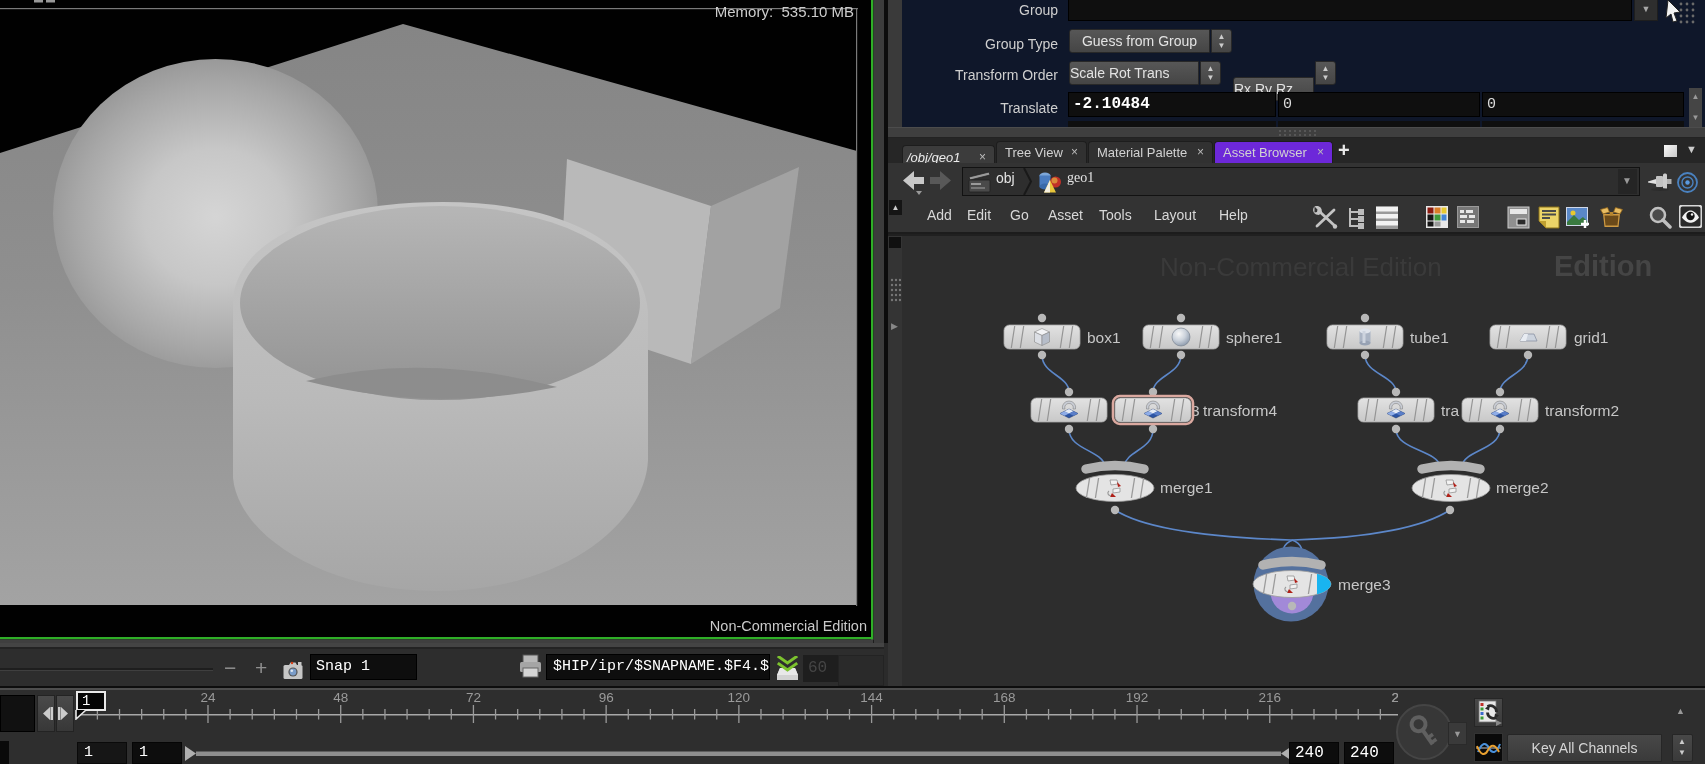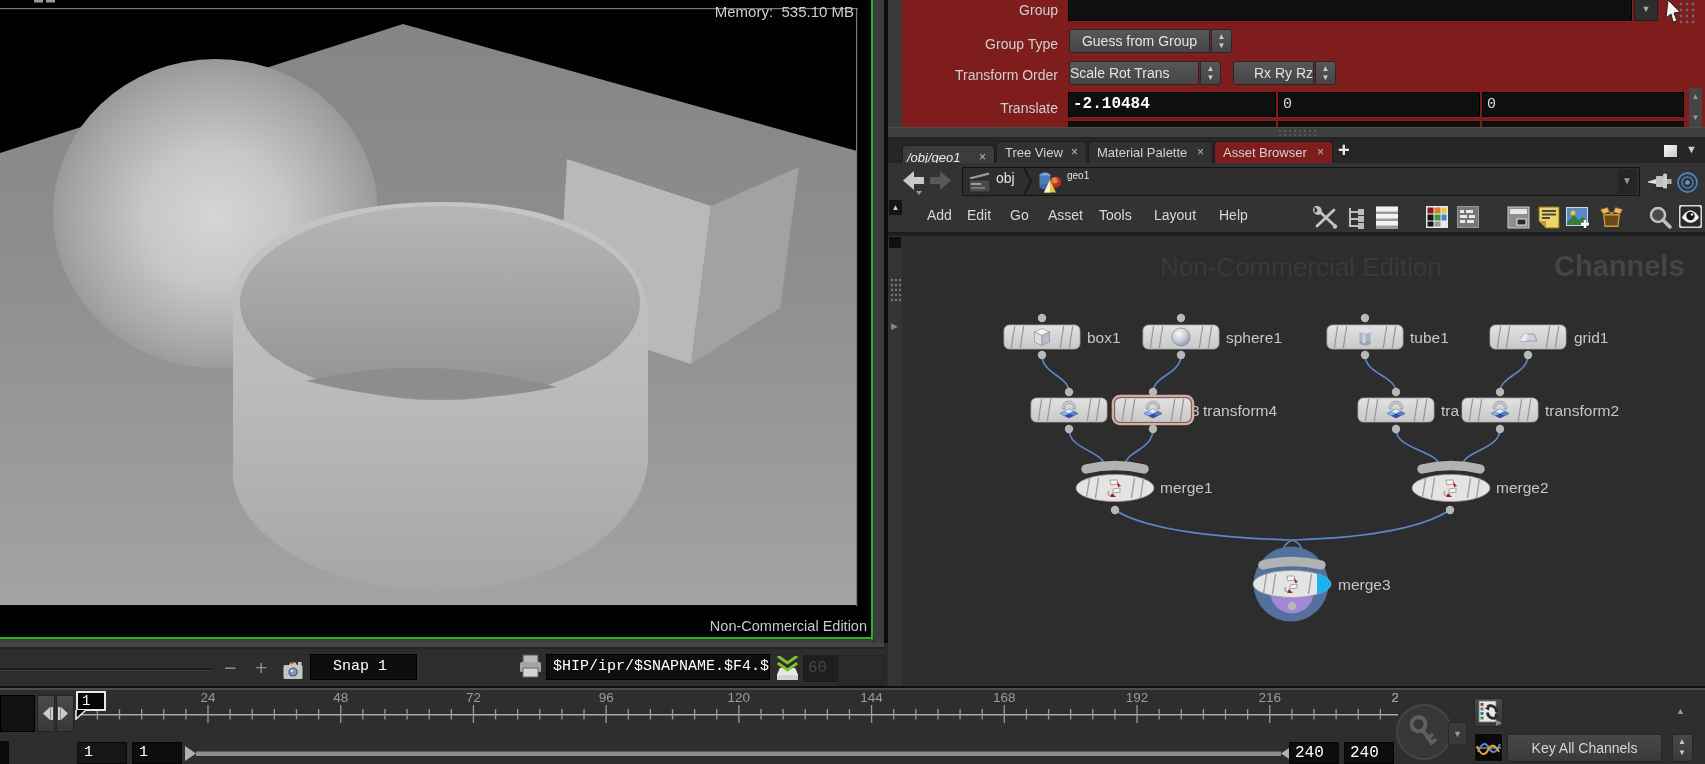--- a/index.html
+++ b/index.html
@@ -75,21 +75,21 @@
     <div class="abs" style="left:255px;top:13px;width:20px;color:#8f8f8f;font-size:21px;">+</div>
     <svg class="abs" style="left:283px;top:18px;" width="20" height="19" viewBox="0 0 20 19">
       <rect x="0.5" y="4" width="19" height="14" rx="1.5" fill="#c6c6c6"></rect>
       <polygon points="6,4 7.5,1.5 12.5,1.5 14,4" fill="#c6c6c6"></polygon>
       <rect x="15" y="1" width="3.5" height="3" fill="#c6c6c6"></rect>
       <circle cx="9" cy="2" r="1.2" fill="#d84018"></circle>
       <circle cx="10" cy="11" r="4.6" fill="#555"></circle>
       <circle cx="10" cy="11" r="3.4" fill="#7a9cc8"></circle>
       <circle cx="8.8" cy="9.8" r="1.3" fill="#dfe8f2"></circle>
     </svg>
-    <div class="abs mono" style="left:310px;top:11px;width:107px;height:26px;background:#0e0e0e;border:1px solid #000;color:#fff;font-size:15px;line-height:24px;padding-left:22px;">Snap 1</div>
+    <div class="abs mono" style="left:310px;top:11px;width:107px;height:26px;background:#0e0e0e;border:1px solid #000;color:#fff;font-size:15px;line-height:24px;padding-left:5px;">Snap 1</div>
     <svg class="abs" style="left:519px;top:10px;" width="23" height="26" viewBox="0 0 23 26">
       <rect x="4" y="2" width="15" height="8" fill="#b8b8b8" stroke="#555"></rect>
       <rect x="1" y="9" width="21" height="10" rx="1.5" fill="#a5a5a5"></rect>
       <rect x="4" y="15" width="15" height="9" fill="#d5d5d5" stroke="#666"></rect>
     </svg>
     <div class="abs mono" style="left:546px;top:11px;width:224px;height:26px;background:#0e0e0e;border:1px solid #000;color:#fff;font-size:15px;line-height:24px;padding-left:6px;white-space:nowrap;overflow:hidden;">$HIP/ipr/$SNAPNAME.$F4.$S</div>
     <svg class="abs" style="left:776px;top:13px;" width="23" height="25" viewBox="0 0 23 25">
       <path d="M4,12 L19,12 L22,19 L22,24 L1,24 L1,19 Z" fill="#d2d2d2"></path>
       <path d="M4,12 L19,12 L22,19 L1,19 Z" fill="#e8e8e8"></path>
       <g stroke="#7cc32e" stroke-width="3" fill="none" stroke-linecap="square">
@@ -97,21 +97,21 @@
         <path d="M3,8 L11.5,14 L20,8"></path>
       </g>
     </svg>
     <div class="abs" style="left:803px;top:12px;width:41px;height:27px;background:#1e1e1e;"></div>
     <div class="abs mono" style="left:808px;top:16px;color:#454545;font-size:16px;text-align:right;">60</div>
     <div class="abs" style="left:838px;top:12px;width:46px;height:31px;background:#2a2a2a;border:1px solid #232323;"></div>
   </div>
 
   <div class="abs" id="right" style="filter:blur(0px);left:888px;top:0;width:817px;height:690px;background:#3a3a3a;">
 
-    <div class="abs" style="left:14px;top:0;width:803px;height:127px;background:#7f1d1d;">
+    <div class="abs" style="left:14px;top:0;width:803px;height:127px;background:#0f172a;">
       <div class="abs" style="right:calc(803px - 170px);top:1px;width:0;"></div>
       <div class="abs" style="left:0;top:2px;width:156px;text-align:right;color:#cfcfcf;font-size:14px;">Group</div>
       <div class="abs" style="left:0;top:36px;width:156px;text-align:right;color:#cfcfcf;font-size:14px;">Group Type</div>
       <div class="abs" style="left:0;top:67px;width:156px;text-align:right;color:#cfcfcf;font-size:14px;">Transform Order</div>
       <div class="abs" style="left:0;top:100px;width:156px;text-align:right;color:#cfcfcf;font-size:14px;">Translate</div>
 
       <div class="abs" style="left:166px;top:-4px;width:564px;height:25px;background:#0f0f0f;border:1px solid #000;"></div>
       <div class="abs" style="left:732px;top:-4px;width:24px;height:25px;background:#2e2e2e;border:1px solid #1e1e1e;color:#a8a8a8;font-size:9px;text-align:center;line-height:25px;">▼</div>
       <svg class="abs" style="left:760px;top:0;" width="24" height="24" viewBox="0 0 24 24">
         <path d="M6,0 L18,12 L12,13 L15,21 L11,22 L9,14 L4,18 Z" fill="#f2f2f2" stroke="#222" stroke-width="1"></path>
@@ -121,21 +121,21 @@
       <div class="abs spin" style="left:309px;top:29px;width:21px;height:24px;background:linear-gradient(#575757,#454545);border:1px solid #282828;border-radius:0 3px 3px 0;">
           <div style="position:absolute;left:0;right:0;top:2px;text-align:center;color:#ccc;font-size:8px;">▲</div>
           <div style="position:absolute;left:0;right:0;bottom:2px;text-align:center;color:#ccc;font-size:8px;">▼</div>
         </div>
 
       <div class="abs combo" style="left:167px;top:61px;width:130px;height:24px;background:linear-gradient(#575757,#454545);border:1px solid #282828;border-radius:3px 0 0 3px;color:#e3e3e3;font-size:14px;text-align:left;line-height:22px;">Scale Rot Trans</div>
       <div class="abs spin" style="left:298px;top:61px;width:21px;height:24px;background:linear-gradient(#575757,#454545);border:1px solid #282828;border-radius:0 3px 3px 0;">
           <div style="position:absolute;left:0;right:0;top:2px;text-align:center;color:#ccc;font-size:8px;">▲</div>
           <div style="position:absolute;left:0;right:0;bottom:2px;text-align:center;color:#ccc;font-size:8px;">▼</div>
         </div>
-      <div class="abs combo" style="left:331px;top:61px;width:81px;height:24px;background:linear-gradient(#575757,#454545);border:1px solid #282828;border-radius:3px 0 0 3px;color:#e3e3e3;font-size:14px;text-align:right;line-height:22px;">Rx Ry Rz</div>
+      <div class="abs combo" style="left:331px;top:77px;width:81px;height:24px;background:linear-gradient(#575757,#454545);border:1px solid #282828;border-radius:3px 0 0 3px;color:#e3e3e3;font-size:14px;text-align:left;line-height:22px;">Rx Ry Rz</div>
       <div class="abs spin" style="left:413px;top:61px;width:21px;height:24px;background:linear-gradient(#575757,#454545);border:1px solid #282828;border-radius:0 3px 3px 0;">
           <div style="position:absolute;left:0;right:0;top:2px;text-align:center;color:#ccc;font-size:8px;">▲</div>
           <div style="position:absolute;left:0;right:0;bottom:2px;text-align:center;color:#ccc;font-size:8px;">▼</div>
         </div>
 
       <div class="abs mono" style="left:166px;top:92px;width:208px;height:25px;background:#0f0f0f;border:1px solid #000;color:#fff;font-size:16px;font-weight:bold;line-height:23px;padding-left:4px;">-2.10484</div>
       <div class="abs mono" style="left:376px;top:92px;width:202px;height:25px;background:#0f0f0f;border:1px solid #000;color:#ddd;font-size:15px;line-height:23px;padding-left:4px;">0</div>
       <div class="abs mono" style="left:580px;top:92px;width:202px;height:25px;background:#0f0f0f;border:1px solid #000;color:#ddd;font-size:15px;line-height:23px;padding-left:4px;">0</div>
 
       <div class="abs" style="left:166px;top:121px;width:208px;height:6px;background:#0f0f0f;"></div>
@@ -184,21 +184,21 @@
             <circle cx="32" cy="6" r="1"></circle>
             <circle cx="37" cy="6" r="1"></circle>
         </g>
       </svg>
     </div>
 
     <div class="abs" style="left:0;top:138px;width:817px;height:25px;background:#262626;">
       <div class="abs" style="left:14px;top:1px;width:93px;height:24px;background:#3c3c3c;border:1px solid #1d1d1d;border-bottom:none;border-radius:4px 4px 0 0;color:#ececec;font-size:13px;font-style:italic;line-height:23px;padding-left:4px;margin-top:6px;">/obj/geo1<span style="position:absolute;right:8px;font-style:normal;color:#bbb;font-size:12px;">×</span></div>
       <div class="abs" style="left:108px;top:3px;width:91px;height:22px;background:#313131;border:1px solid #1d1d1d;border-bottom:none;border-radius:4px 4px 0 0;color:#d2d2d2;font-size:13px;line-height:21px;padding-left:8px;">Tree View<span style="position:absolute;right:8px;color:#bbb;font-size:12px;">×</span></div>
       <div class="abs" style="left:200px;top:3px;width:125px;height:22px;background:#313131;border:1px solid #1d1d1d;border-bottom:none;border-radius:4px 4px 0 0;color:#d2d2d2;font-size:13px;line-height:21px;padding-left:8px;">Material Palette<span style="position:absolute;right:8px;color:#bbb;font-size:12px;">×</span></div>
-      <div class="abs" style="left:326px;top:3px;width:119px;height:22px;background:#7f1d1d;border:1px solid #1d1d1d;border-bottom:none;border-radius:4px 4px 0 0;color:#d2d2d2;font-size:13px;line-height:21px;padding-left:8px;">Asset Browser<span style="position:absolute;right:8px;color:#bbb;font-size:12px;">×</span></div>
+      <div class="abs" style="left:326px;top:3px;width:119px;height:22px;background:#6d28d9;border:1px solid #1d1d1d;border-bottom:none;border-radius:4px 4px 0 0;color:#d2d2d2;font-size:13px;line-height:21px;padding-left:8px;">Asset Browser<span style="position:absolute;right:8px;color:#bbb;font-size:12px;">×</span></div>
       <div class="abs" style="left:450px;top:0px;width:20px;height:25px;color:#e8e8e8;font-size:20px;font-weight:bold;line-height:24px;">+</div>
       <div class="abs" style="left:776px;top:7px;width:13px;height:12px;background:linear-gradient(135deg,#f8f8f8,#c9c9c9);"></div>
       <div class="abs" style="left:798px;top:5px;color:#ccc;font-size:11px;">▼</div>
     </div>
 
     <div class="abs" style="left:0;top:163px;width:817px;height:35px;background:#333333;">
       <svg class="abs" style="left:14px;top:6px;" width="50" height="26" viewBox="0 0 50 26">
         <path d="M12,2 L12,8 L22,8 L22,15 L12,15 L12,21 L1,11.5 Z" fill="#c9c9c9"></path>
         <path d="M28,8 L38,8 L38,2 L49,11.5 L38,21 L38,15 L28,15 Z" fill="#585858"></path>
         <path d="M14,22 L20,22 L17,26 Z" fill="#999"></path>
@@ -217,21 +217,21 @@
       </svg>
       <svg class="abs" style="left:150px;top:8px;" width="24" height="23" viewBox="0 0 24 23">
         <ellipse cx="7" cy="4.5" rx="5.5" ry="3" fill="#7da7d9"></ellipse>
         <rect x="1.5" y="4.5" width="11" height="11" fill="#4a7cc0"></rect>
         <ellipse cx="7" cy="15.5" rx="5.5" ry="3" fill="#3a6aaa"></ellipse>
         <circle cx="17.5" cy="11" r="5.5" fill="#c03028"></circle>
         <circle cx="16.5" cy="9.5" r="3" fill="#d98a3a"></circle>
         <path d="M6,21.5 L12,9 L18,21.5 Z" fill="#e8c53a"></path>
         <path d="M6,21.5 L12,9 L12,21.5 Z" fill="#f5f0e0"></path>
       </svg>
-      <div class="abs" style="left:179px;top:7px;color:#e3e3e3;font-size:10px;">geo1</div>
+      <div class="abs" style="left:179px;top:7px;color:#e3e3e3;font-size:14px;font-family:Liberation Serif, serif;">geo1</div>
       <div class="abs" style="left:730px;top:6px;width:19px;height:25px;background:#252525;"></div>
         <div class="abs" style="left:734px;top:12px;color:#999;font-size:10px;">▼</div>
       <svg class="abs" style="left:760px;top:8px;" width="24" height="20" viewBox="0 0 24 20">
         <polygon points="0,10.5 8,8 8,13 0,11.5" fill="#e0e0e0"></polygon>
         <rect x="8" y="5" width="7" height="11" rx="1" fill="#c2c2c2"></rect>
         <rect x="15" y="2.5" width="4" height="16" rx="1.5" fill="#cccccc"></rect>
         <rect x="19" y="8" width="4.5" height="5" fill="#b0b0b0"></rect>
         <ellipse cx="12" cy="18.5" rx="9" ry="1.5" fill="#2c2c2c"></ellipse>
       </svg>
       <svg class="abs" style="left:788px;top:8px;" width="23" height="23" viewBox="0 0 23 23">
@@ -362,21 +362,21 @@
           <circle cx="2" cy="17" r="1.2"></circle>
             <circle cx="6" cy="17" r="1.2"></circle>
             <circle cx="10" cy="17" r="1.2"></circle>
           <circle cx="2" cy="22" r="1.2"></circle>
             <circle cx="6" cy="22" r="1.2"></circle>
             <circle cx="10" cy="22" r="1.2"></circle>
         </g>
       </svg>
       <div class="abs" style="left:3px;top:85px;color:#888;font-size:9px;">▶</div>
       <div class="abs" style="left:272px;top:16px;color:#3a3a3a;font-size:26px;">Non-Commercial Edition</div>
-      <div class="abs" style="left:666px;top:14px;width:140px;color:#454545;font-size:29px;font-weight:bold;">Channels</div>
+      <div class="abs" style="left:666px;top:14px;width:140px;color:#454545;font-size:29px;font-weight:bold;">Edition</div>
 
       <svg class="abs" style="left:14px;top:0;" width="803" height="454" viewBox="0 0 803 454">
         <g transform="translate(-902,-236)" id="graph">
             <defs>
               <linearGradient id="nodeg" x1="0" y1="0" x2="0" y2="1">
                 <stop offset="0" stop-color="#e2e2e2"></stop>
                 <stop offset="1" stop-color="#c8c8c8"></stop>
               </linearGradient>
             </defs>
             <path d="M1042,355 C1042,374 1069,376 1069,392" fill="none" stroke="#5c87c9" stroke-width="1.6"></path>

